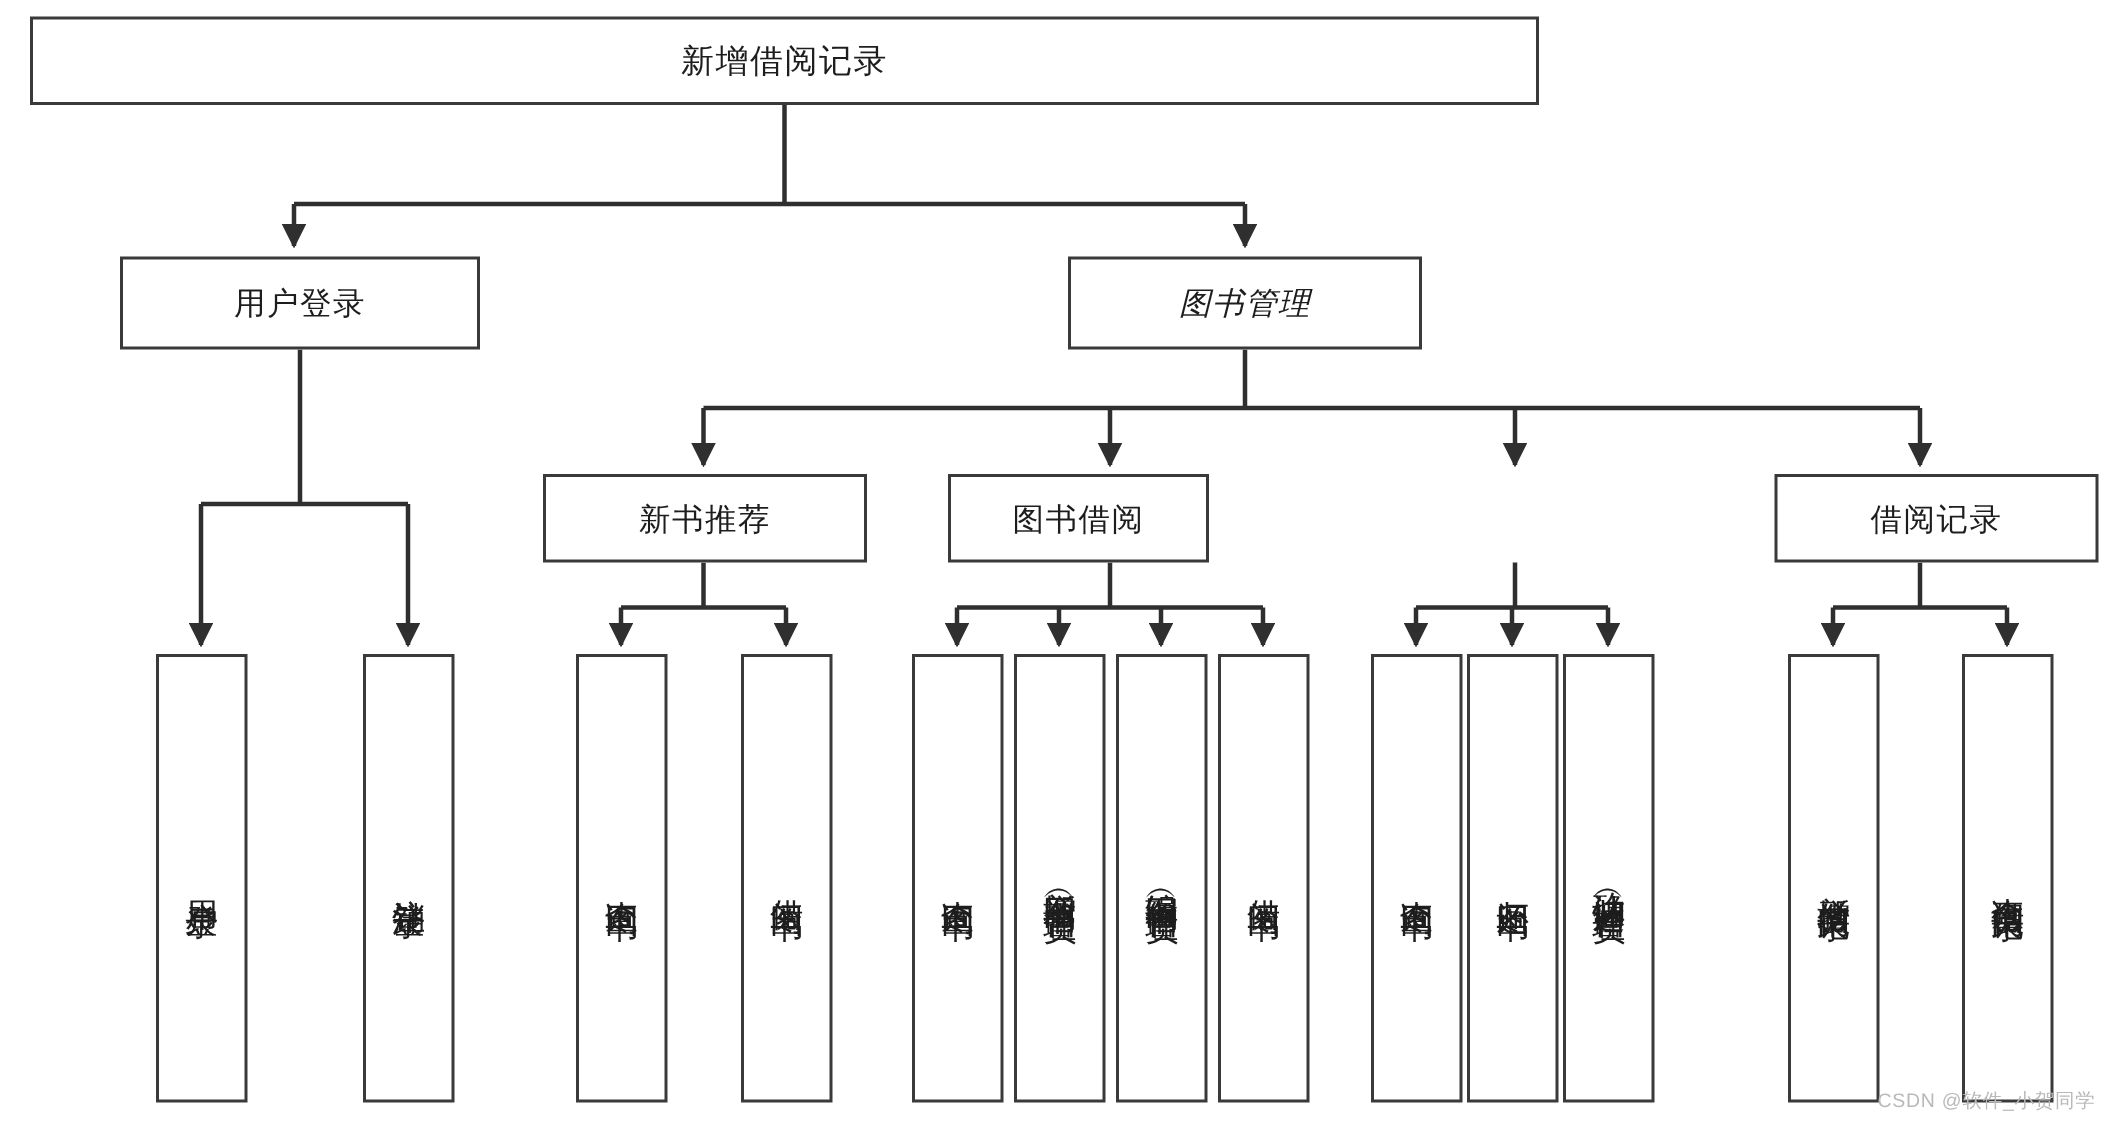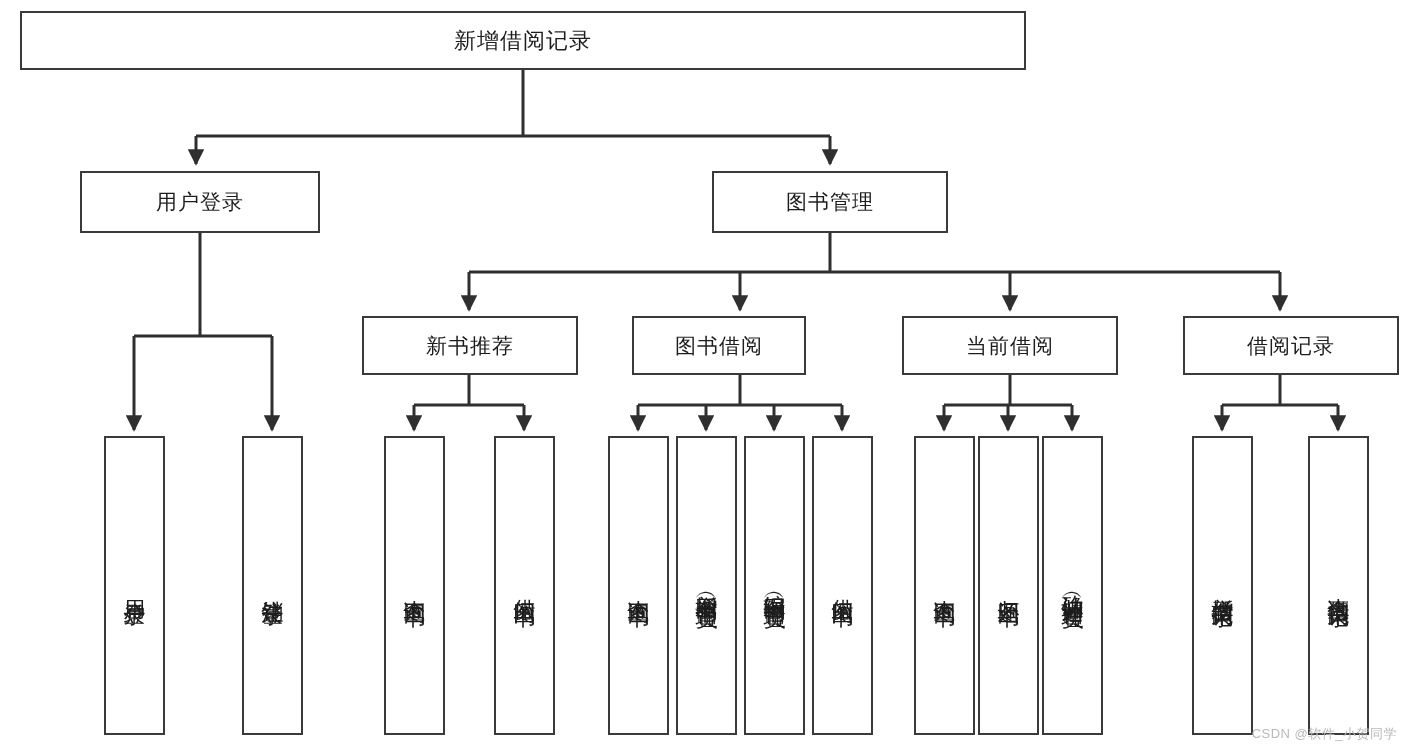--- a/index.html
+++ b/index.html
@@ -126,32 +126,29 @@
     </g>
   </svg>
 
   <div class="node node-h node-root" style="left:20px; top:11px; width:1006px; height:59px;">
     <span>新增借阅记录</span>
   </div>
 
   <div class="node node-h" style="left:80px; top:171px; width:240px; height:62px;">
     <span>用户登录</span>
   </div>
-  <div class="node node-h" style="left:712px; top:171px; width:236px; height:62px;">
+  <div class="node node-h" style="left:712px; top:171px; width:236px; height:62px;font-style:italic;">
     <span>图书管理</span>
   </div>
 
   <div class="node node-h" style="left:362px; top:316px; width:216px; height:59px;">
     <span>新书推荐</span>
   </div>
   <div class="node node-h" style="left:632px; top:316px; width:174px; height:59px;">
     <span>图书借阅</span>
-  </div>
-  <div class="node node-h" style="left:902px; top:316px; width:216px; height:59px;">
-    <span>当前借阅</span>
   </div>
   <div class="node node-h" style="left:1172px; top:316px; width:216px; height:59px;margin-left:11px;">
     <span>借阅记录</span>
   </div>
 
   <div class="node node-v" style="left:104px; top:436px; width:61px; height:299px;">
     <span class="vlabel">用户登录</span>
   </div>
   <div class="node node-v" style="left:242px; top:436px; width:61px; height:299px;">
     <span class="vlabel">注销登录</span>

